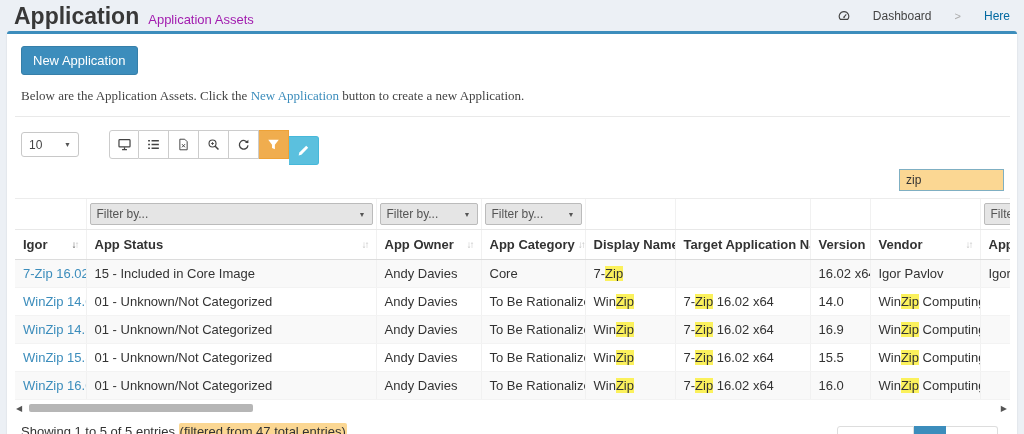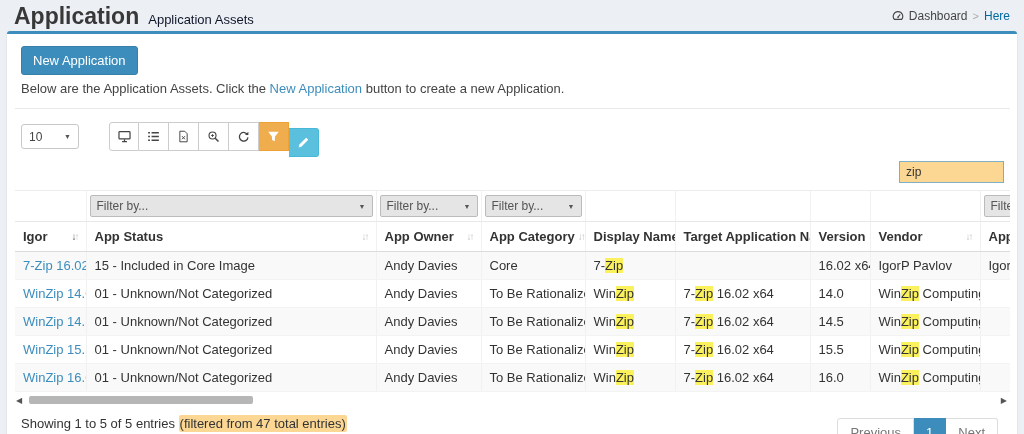--- a/index.html
+++ b/index.html
@@ -6,37 +6,37 @@
   html,body { margin:0; padding:0; }
   body {
     width:1024px; height:434px; overflow:hidden;
     background:#ecf0f5; color:#333;
     font-family:"Liberation Sans", sans-serif; font-size:13px;
   }
   
   .content-header { display:flex; justify-content:space-between; align-items:center; padding:3px 14px 2px 14px; height:31px; }
   .title-wrap { display:flex; align-items:baseline; }
   .page-title { font-size:23px; font-weight:bold; color:#383838; margin:0; }
-  .page-subtitle { font-size:13px; color:#0f172a; margin-left:9px; }
-  .breadcrumb { display:flex; align-items:center; gap:5px; font-size:12px; color:#444;text-align:right; }
+  .page-subtitle { font-size:13px; color:#a21caf; margin-left:9px; }
+  .breadcrumb { display:flex; align-items:center; gap:23px; font-size:12px; color:#444;text-align:right; }
   .breadcrumb .sep { color:#aaa; font-size:11px; }
   .breadcrumb .current { color:#0369a1; }
   .breadcrumb svg { display:block; }
   
   .panel {
     margin:0 7px; background:#fff; border-top:3px solid #3c8dbc;
     border-radius:3px; box-shadow:0 1px 2px rgba(0,0,0,.13);
     padding:10px 7px 12px 8px; position:relative;
   }
   .btn-primary {
     display:inline-block; background:#3c8dbc; border:1px solid #367fa9; color:#fff;
     font-size:13px; padding:6px 11px; border-radius:3px; margin:2px 0 0 6px; cursor:pointer;
     font-family:inherit;
   }
-  .desc { margin:6px 6px 10px 6px; color:#444; }
+  .desc { margin:13px 6px 10px 6px; color:#444;font-family:Liberation Serif, serif; }
   .desc a { color:#3c8dbc; text-decoration:none; }
   .divider { border-bottom:1px solid #e9e9e9; margin:12px 0 13px 0; }
   
   .toolbar { display:flex; align-items:flex-start; margin:0 6px; height:30px; }
   .pagelen {
     width:58px; height:25px; border:1px solid #c8c8c8; border-radius:3px; background:#fff;
     display:flex; align-items:center; justify-content:space-between; padding:4px 7px;
     font-size:12px; color:#444; margin-top:2px; cursor:pointer;
   }
   .caret { font-size:7px; color:#555; }
@@ -288,42 +288,42 @@
       </thead>
       <tbody id="table-body">
           <tr class="odd">
             <td><a class="rowlink">7-Zip 16.02 x64</a></td>
             <td>15 - Included in Core Image</td>
             <td>Andy Davies</td>
             <td>Core</td>
             <td>7-<mark class="hl">Zip</mark></td>
             <td></td>
             <td>16.02 x64</td>
-            <td>IgorP Pavlov</td>
+            <td>Igor Pavlov</td>
             <td>IgorP</td>
           </tr>
           <tr class="even">
             <td><a class="rowlink">WinZip 14.0</a></td>
             <td>01 - Unknown/Not Categorized</td>
             <td>Andy Davies</td>
             <td>To Be Rationalized</td>
             <td>Win<mark class="hl">Zip</mark></td>
             <td>7-<mark class="hl">Zip</mark> 16.02 x64</td>
             <td>14.0</td>
             <td>Win<mark class="hl">Zip</mark> Computing, S.L.</td>
             <td></td>
           </tr>
           <tr class="odd">
             <td><a class="rowlink">WinZip 14.5</a></td>
             <td>01 - Unknown/Not Categorized</td>
             <td>Andy Davies</td>
             <td>To Be Rationalized</td>
             <td>Win<mark class="hl">Zip</mark></td>
             <td>7-<mark class="hl">Zip</mark> 16.02 x64</td>
-            <td>14.5</td>
+            <td>16.9</td>
             <td>Win<mark class="hl">Zip</mark> Computing, S.L.</td>
             <td></td>
           </tr>
           <tr class="even">
             <td><a class="rowlink">WinZip 15.5</a></td>
             <td>01 - Unknown/Not Categorized</td>
             <td>Andy Davies</td>
             <td>To Be Rationalized</td>
             <td>Win<mark class="hl">Zip</mark></td>
             <td>7-<mark class="hl">Zip</mark> 16.02 x64</td>

